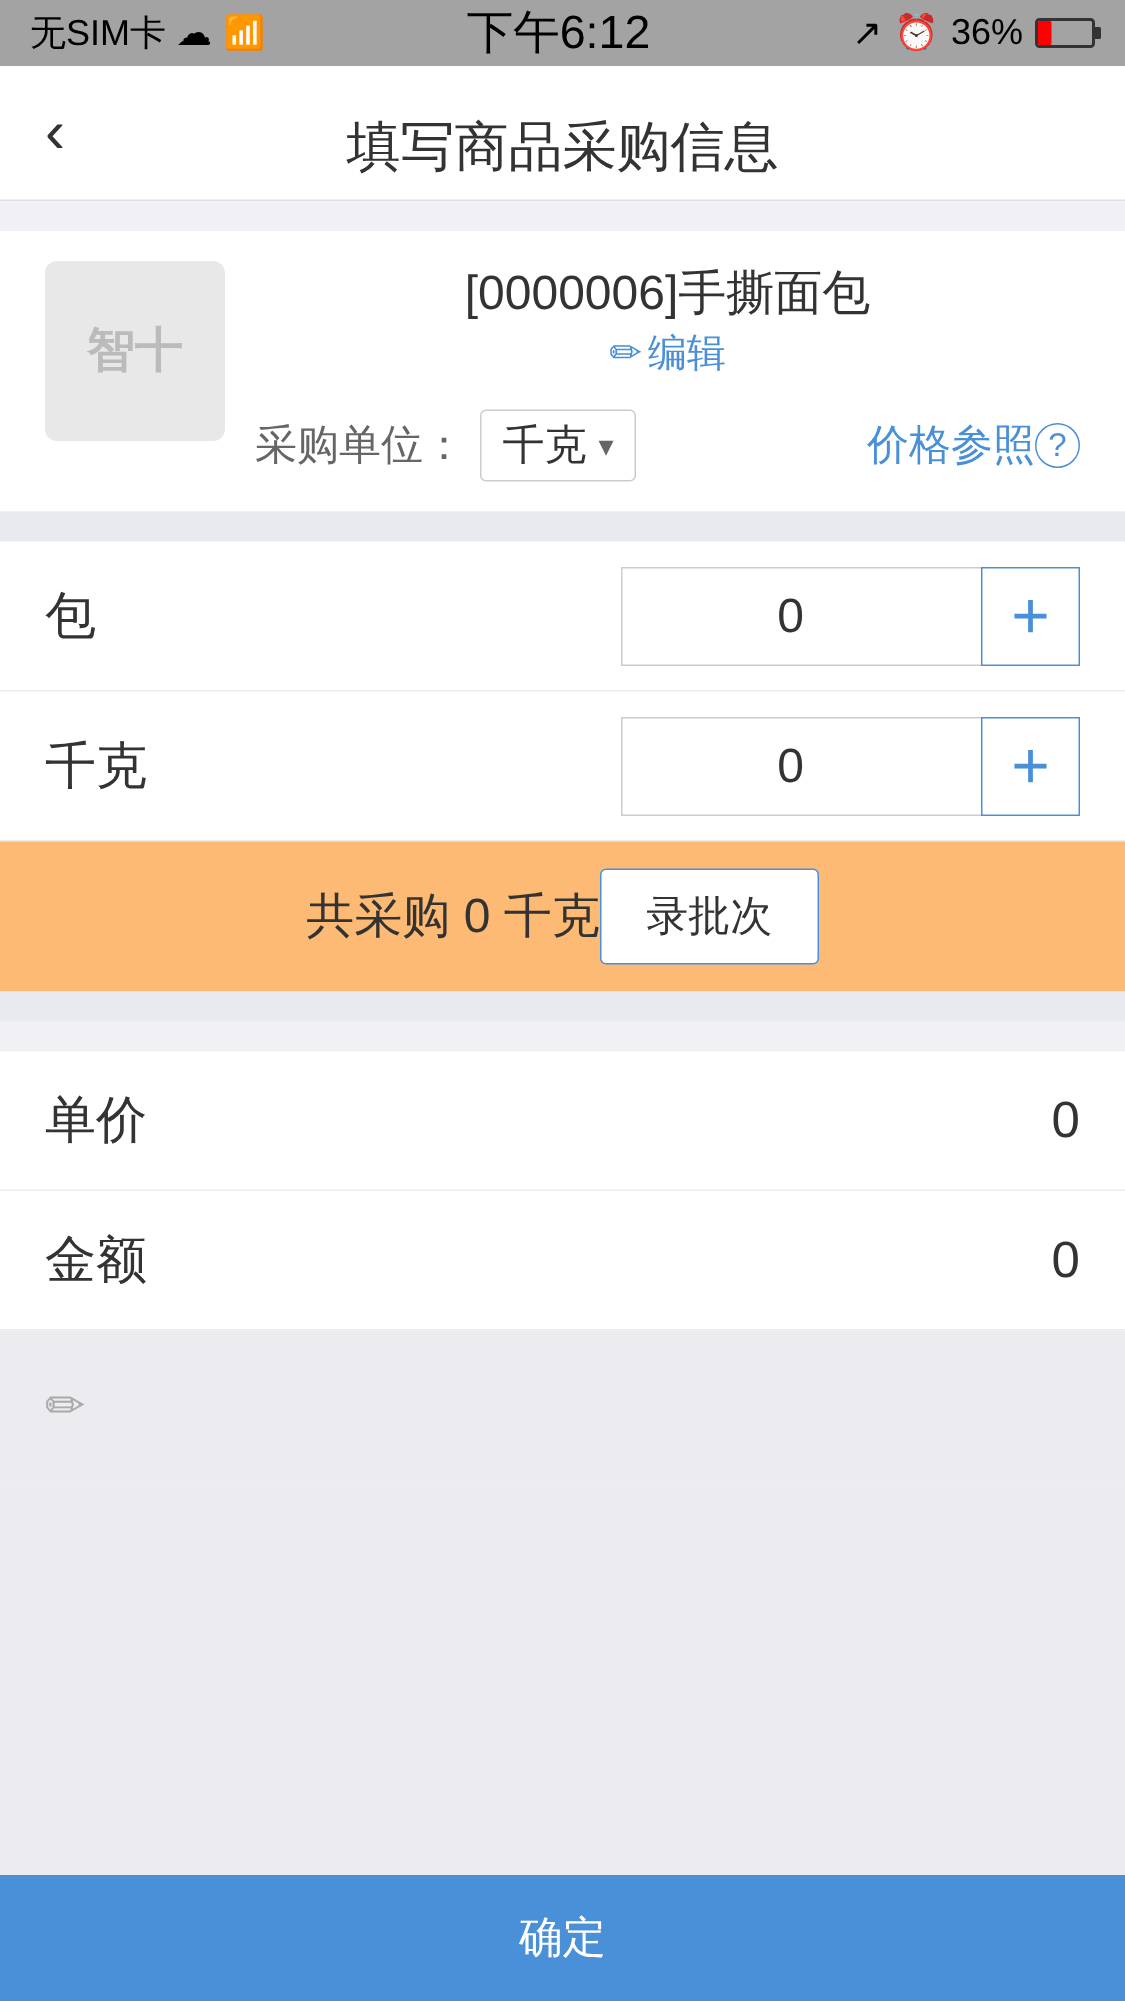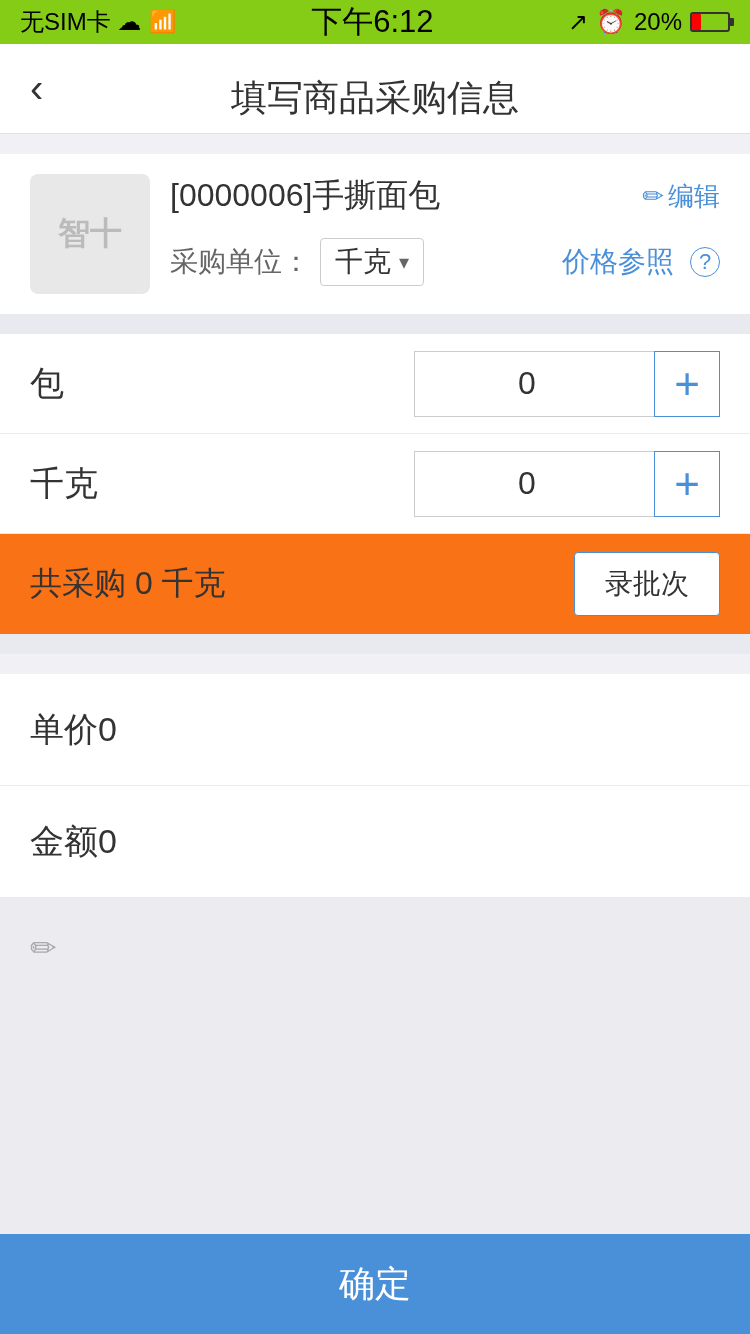--- a/index.html
+++ b/index.html
@@ -10,21 +10,21 @@
       font-family: -apple-system, "PingFang SC", "Helvetica Neue", Arial, sans-serif;
       background: #f0f0f5;
       font-size: 28px;
       color: #333;
     }
 
     
     .status-bar {
       width: 750px;
       height: 44px;
-      background: #84cc16;
+      background: #a3a3a3;
       display: flex;
       align-items: center;
       justify-content: space-between;
       padding: 0 20px;
       font-size: 26px;
       color: #000;
     }
     .status-left { display: flex; align-items: center; gap: 8px; font-size: 24px; }
     .status-center { font-size: 31px; font-weight: 500; }
     .status-right { display: flex; align-items: center; gap: 8px; font-size: 24px; }
@@ -104,20 +104,21 @@
       font-weight: bold;
     }
     .product-info {
       flex: 1;
     }
     .product-header {
       display: flex;
       justify-content: space-between;
       align-items: center;
       margin-bottom: 20px;
+      flex-direction: column;
     }
     .product-name {
       font-size: 32px;
       color: #333;
       font-weight: 500;
     }
     .edit-btn {
       font-size: 26px;
       color: #4a90d9;
       display: flex;
@@ -149,21 +150,21 @@
     .unit-select-arrow {
       font-size: 20px;
       color: #666;
       margin-left: 8px;
     }
     .price-ref {
       font-size: 28px;
       color: #4a90d9;
       display: flex;
       align-items: center;
-      gap: 16px;
+      gap: 0;
       cursor: pointer;
     }
     .price-ref-q {
       width: 30px; height: 30px;
       border-radius: 50%;
       border: 1px solid #4a90d9;
       display: flex; align-items: center; justify-content: center;
       font-size: 22px;
       color: #4a90d9;
     }
@@ -221,24 +222,24 @@
       display: flex;
       align-items: center;
       justify-content: center;
       cursor: pointer;
     }
 
     
     .summary-row {
       display: flex;
       align-items: center;
-      justify-content: space-between;
+      justify-content: center;
       padding: 0 30px;
       height: 100px;
-      background: #f97316;
+      background: #fdba74;
     }
     .summary-text {
       font-size: 32px;
       color: #333;
     }
     .record-btn {
       border: 1px solid #4a90d9;
       color: #333;
       background: #fff;
       font-size: 28px;
@@ -248,22 +249,23 @@
     }
 
     
     .info-section {
       background: #fff;
       margin-top: 20px;
     }
     .info-row {
       display: flex;
       align-items: center;
+      justify-content: space-between;
       padding: 0 30px;
-      height: 112px;
+      height: 93px;
       border-bottom: 1px solid #ebebeb;
     }
     .info-label {
       font-size: 34px;
       color: #333;
     }
     .info-value {
       font-size: 34px;
       color: #333;
     }
@@ -290,24 +292,24 @@
     
     .empty-space {
       background: #ebebf0;
       flex: 1;
       min-height: 300px;
     }
 
     
     .confirm-btn {
       width: 750px;
-      height: 100px;
+      height: 84px;
       background: #4a90d9;
       color: #fff;
-      font-size: 36px;
+      font-size: 29px;
       border: none;
       cursor: pointer;
       display: flex;
       align-items: center;
       justify-content: center;
       position: fixed;
       bottom: 0;
       left: 0;
     }
 
@@ -321,21 +323,21 @@
 
 <div class="status-bar">
   <div class="status-left">
     <span>无SIM卡 ☁</span>
     <span class="wifi-icon">📶</span>
   </div>
   <div class="status-center">下午6:12</div>
   <div class="status-right">
     <span>↗</span>
     <span>⏰</span>
-    <span>20%</span>
+    <span>36%</span>
     <div class="battery-icon">
       <div class="battery-fill"></div>
     </div>
   </div>
 </div>
 
 <div class="nav-bar">
   <div class="nav-back">‹</div>
   <div class="nav-title">填写商品采购信息</div>
 </div>

